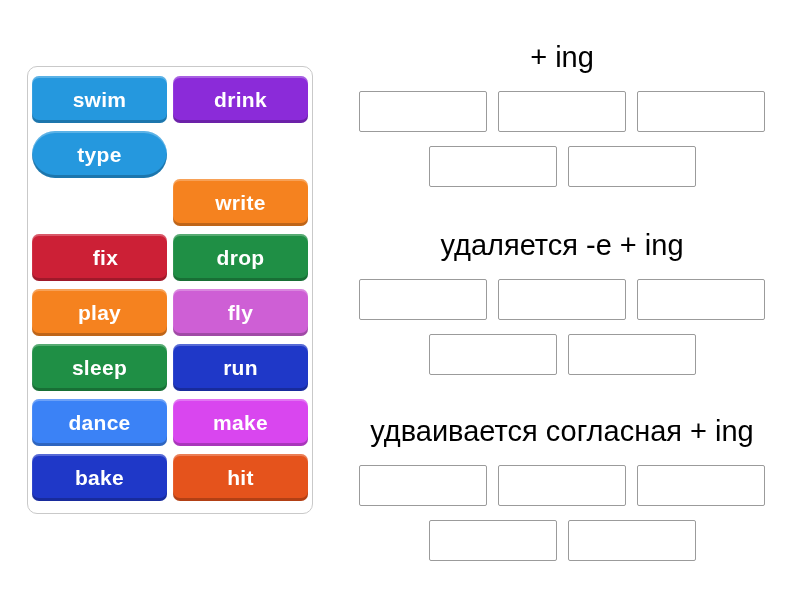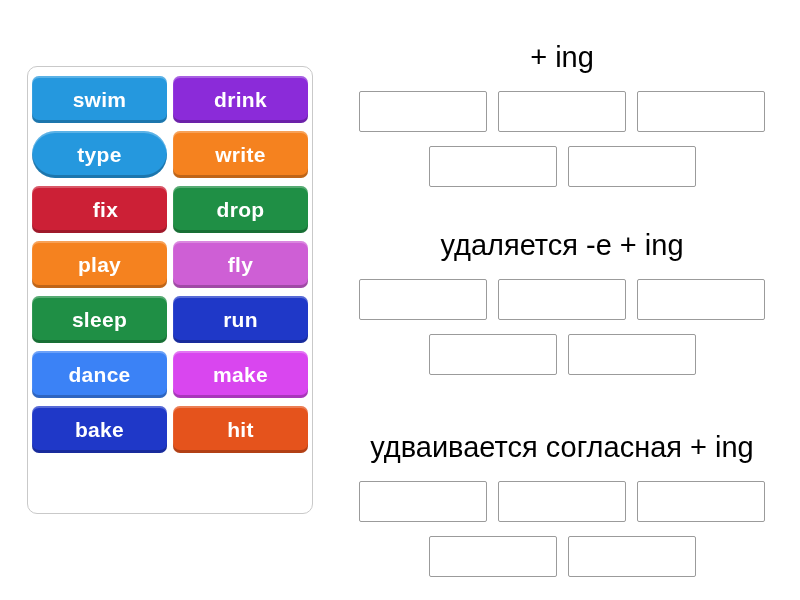--- a/index.html
+++ b/index.html
@@ -54,21 +54,21 @@
 
   
   .group {
     position: absolute;
     left: 337px;
     width: 450px;
     text-align: center;
   }
   .g1 { top: 38px; }
   .g2 { top: 226px; }
-  .g3 { top: 428px; }
+  .g3 { top: 412px; }
   .gtitle {
     margin: 0 0 15px 0;
     font-size: 29px;
     line-height: 38px;
     font-weight: 400;
     color: #000000;
     white-space: nowrap;
   }
   .row {
     display: flex;
@@ -87,21 +87,21 @@
 </style>
 </head>
 <body>
 
 <div class="stage">
 
   <div class="panel">
     <div class="tile" style="background-color: rgb(37, 152, 222);">swim</div>
     <div class="tile" style="background-color: rgb(139, 43, 217);">drink</div>
     <div class="tile" style="background-color: rgb(37, 152, 222); border-radius: 23px;">type</div>
-    <div class="tile" style="background-color: rgb(245, 130, 31);">write</div>
+    <div class="tile" style="background-color: rgb(245, 130, 31); margin-top: 48px;">write</div>
     <div class="tile" style="background-color: rgb(204, 32, 54); padding-left: 12px;">fix</div>
     <div class="tile" style="background-color: rgb(31, 143, 69);">drop</div>
     <div class="tile" style="background-color: rgb(245, 130, 31);">play</div>
     <div class="tile" style="background-color: rgb(206, 95, 213);">fly</div>
     <div class="tile" style="background-color: rgb(31, 143, 69);">sleep</div>
     <div class="tile" style="background-color: rgb(31, 56, 200);">run</div>
     <div class="tile" style="background-color: #3b82f6;">dance</div>
     <div class="tile" style="background-color: #d946ef;">make</div>
     <div class="tile" style="background-color: rgb(31, 56, 200);">bake</div>
     <div class="tile" style="background-color: rgb(229, 83, 28);">hit</div>

